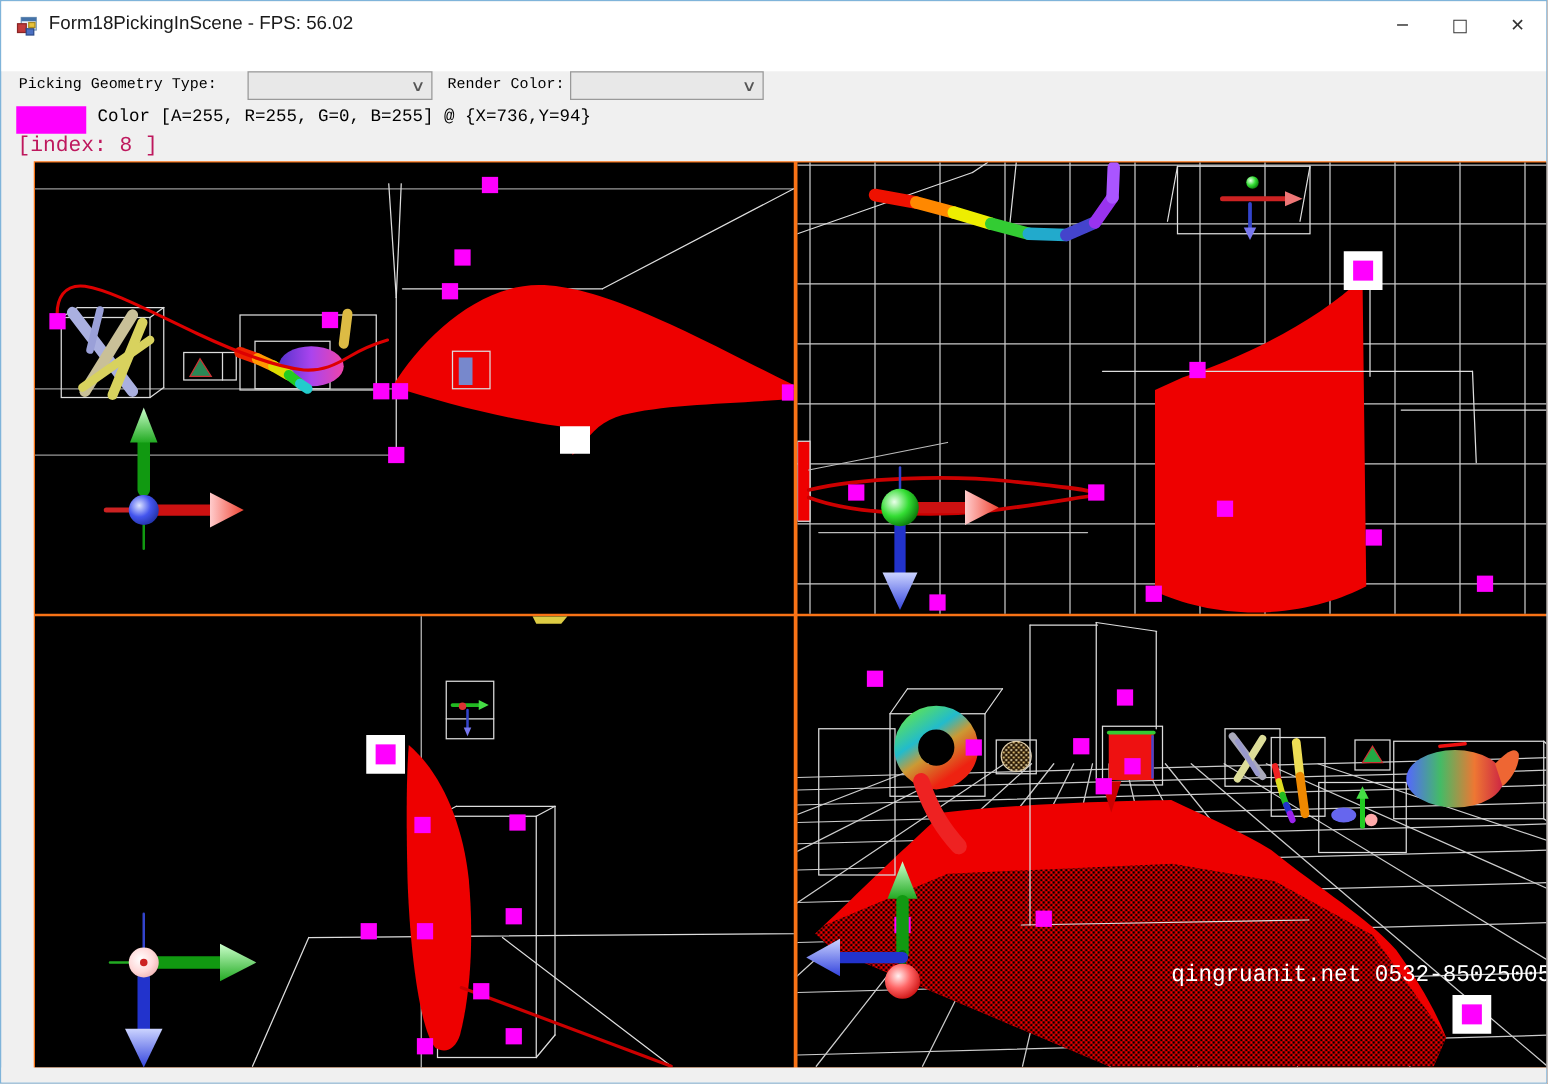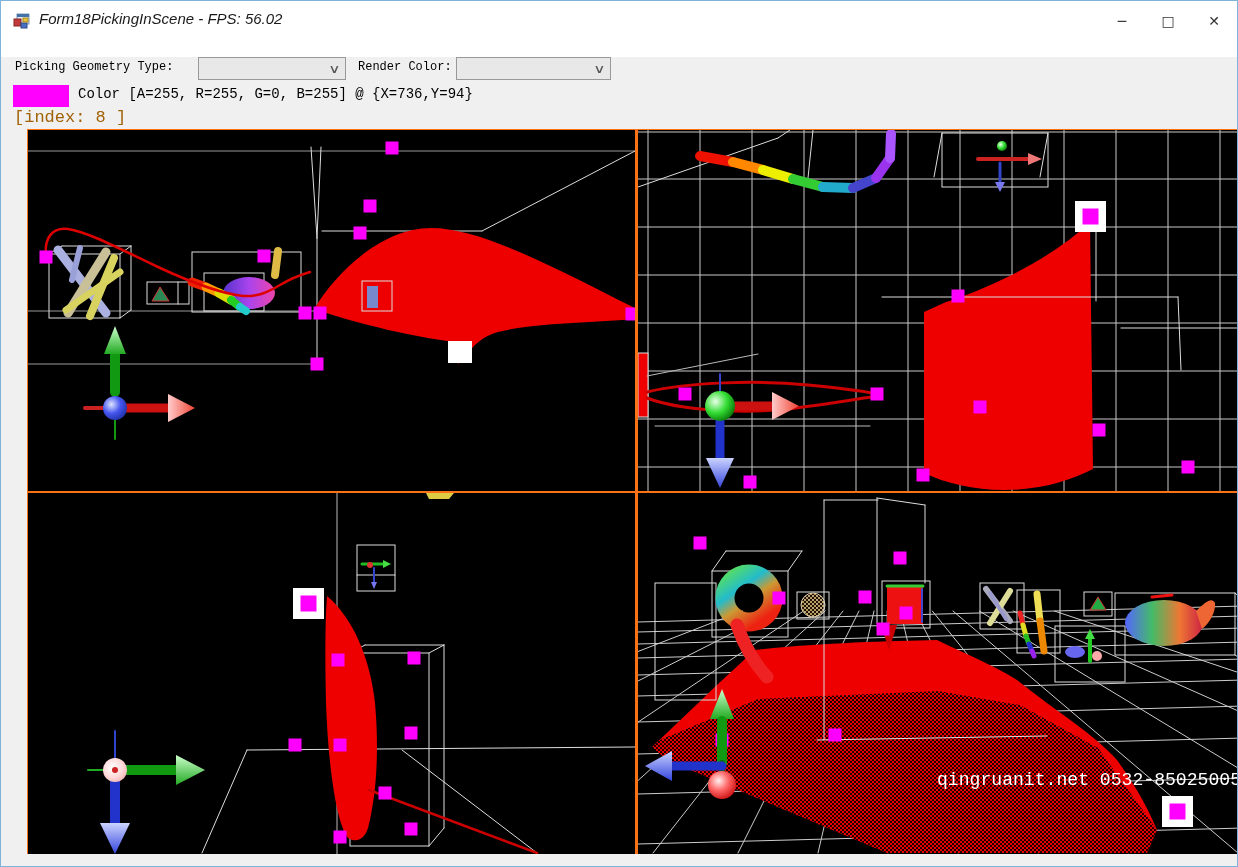--- a/index.html
+++ b/index.html
@@ -1,32 +1,32 @@
 <!DOCTYPE html>
 <html><head>
 <meta charset="utf-8">
 <style>
   html,body{margin:0;padding:0;background:#c7c7c7;}
   *{box-sizing:border-box;}
   .window{position:relative;width:1238px;height:867px;background:#f0f0f0;
     font-family:"Liberation Sans",sans-serif;border:1px solid #7fb4da;overflow:hidden;}
-  .titlebar{position:absolute;left:0;top:0;width:100%;height:56px;background:#ffffff;font-style:italic;}
+  .titlebar{position:absolute;left:0;top:0;width:100%;height:56px;background:#ffffff;}
   .title-icon{position:absolute;left:12px;top:11px;width:18px;height:18px;}
   .title-text{position:absolute;left:38px;top:9px;font-size:15px;color:#1a1a1a;white-space:nowrap;}
   .win-controls{position:absolute;right:0;top:0;height:40px;display:flex;}
   .win-btn{width:46px;height:40px;display:flex;align-items:center;justify-content:center;
     font-size:14px;color:#333;font-family:"DejaVu Sans",sans-serif;cursor:default;}
   .mono{font-family:"Liberation Mono","DejaVu Sans Mono",monospace;}
   .toolbar-label{position:absolute;font-size:12px;color:#000;white-space:nowrap;}
   .combo{position:absolute;height:23px;background:#e8e8e8;border:1px solid #999;
     display:flex;align-items:center;justify-content:flex-end;padding-right:6px;}
   .combo .chev{color:#555;font-size:12px;line-height:1;transform:scaleX(1.4);}
   .swatch{position:absolute;left:12px;top:84px;width:56px;height:22px;}
   .color-text{position:absolute;left:77px;top:85px;font-size:14px;color:#000;white-space:nowrap;}
-  .index-text{position:absolute;left:13px;top:107px;font-size:17px;color:#a16207;white-space:nowrap;}
+  .index-text{position:absolute;left:13px;top:107px;font-size:17px;color:#be185d;white-space:nowrap;}
   .vp-frame{position:absolute;left:26px;top:128px;width:1218px;height:726px;background:#f97316;}
   .vp-frame svg{position:absolute;background:#000;display:block;}
   svg text{font-family:"Liberation Mono","DejaVu Sans Mono",monospace;}
   .bottom-strip{position:absolute;left:0;bottom:0;width:100%;height:12px;background:#f0f0f0;}
 </style>
 </head>
 <body>
 
 <div class="window">
   <div class="titlebar">

